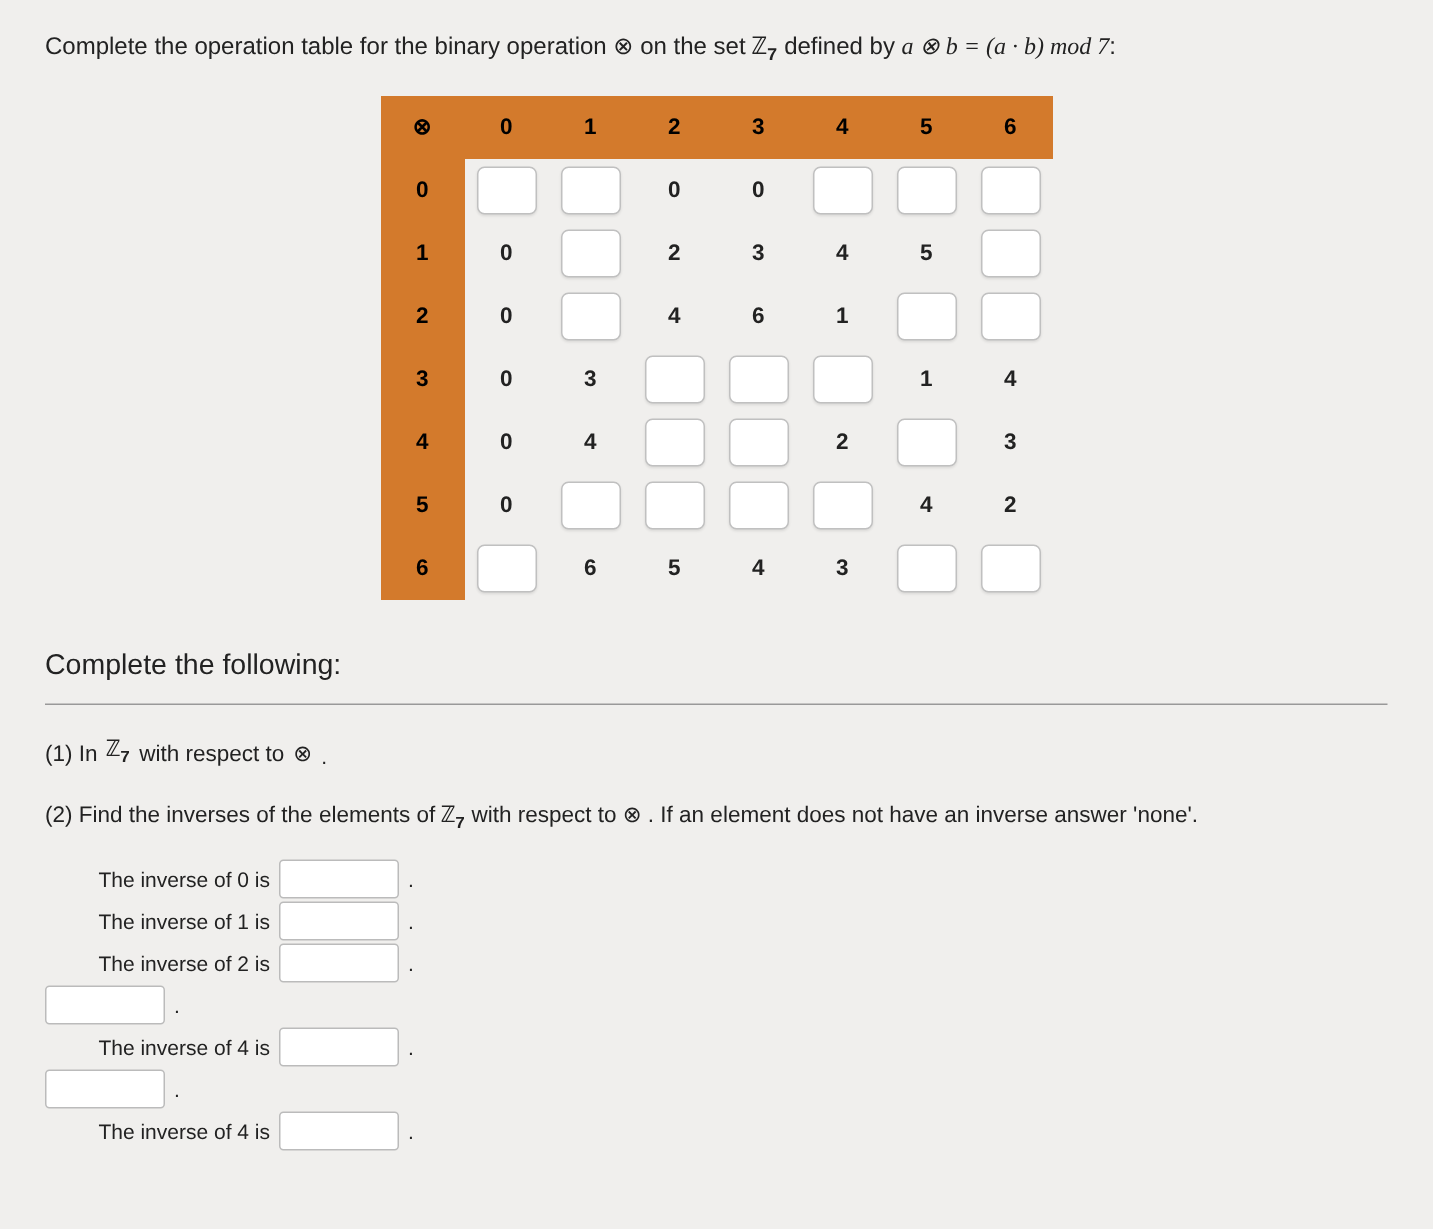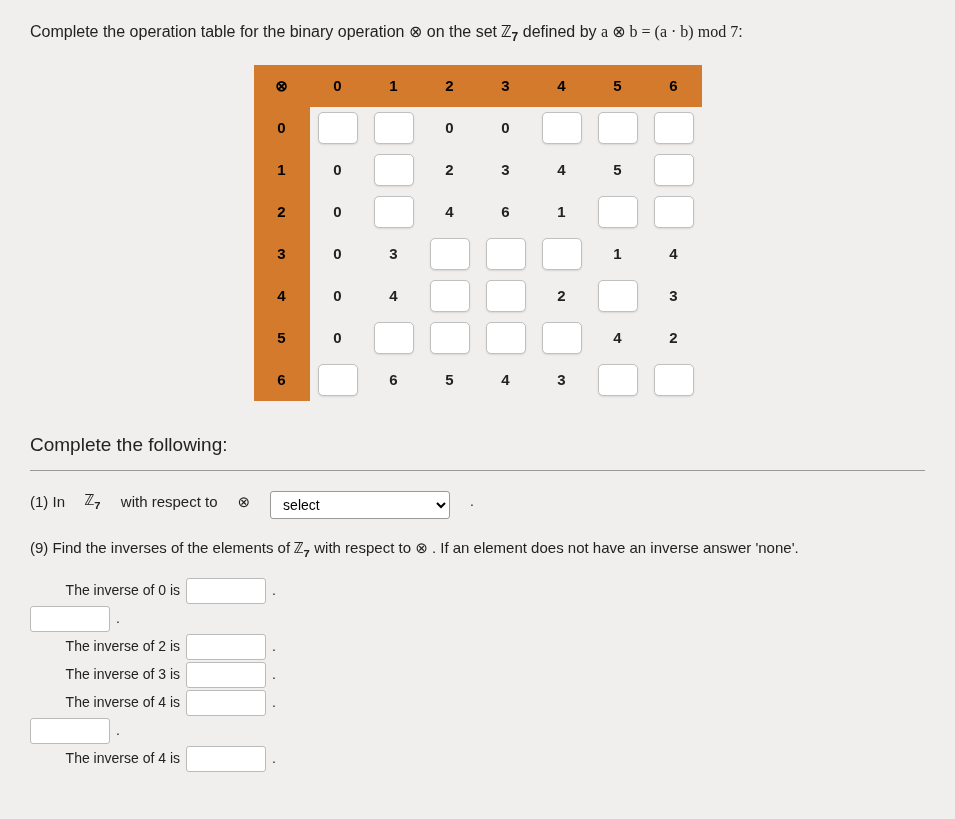--- a/index.html
+++ b/index.html
@@ -22,20 +22,21 @@
     .Z7 {
       font-family: Liberation Mono, monospace;
       font-weight: bold;
     }
     .sub {
       font-size: 0.75em;
       vertical-align: sub;
     }
     .formula {
       font-family: 'Times New Roman', serif;
+      font-style: italic;
     }
     .op-symbol {
       font-style: normal;
     }
 
     .table-wrap {
       display: flex;
       justify-content: center;
       margin-bottom: 30px;
     }
@@ -81,23 +82,23 @@
       font-size: 19px;
     }
     hr.divider {
       border: none;
       border-top: 1px solid #999;
       margin: 10px 0 20px 0;
     }
     .q1 {
       margin-bottom: 18px;
       display: flex;
-      align-items: flex-start;
+      align-items: flex-end;
       flex-wrap: wrap;
-      gap: 20px;
+      gap: 6px;
     }
     select.select-field {
       padding: 4px 8px;
       border: 1px solid #999;
       border-radius: 3px;
       font-size: 14px;
       min-width: 180px;
       background: #fff;
     }
     .q2-instruction {
@@ -233,47 +234,44 @@
 </div>
 
 <div class="section-heading">Complete the following:</div>
 <hr class="divider">
 
 <div class="q1">
   <span>(1) In </span>
   <span class="Z7"><span>ℤ</span><span class="sub">7</span></span>
   <span> with respect to </span>
   <span class="op-symbol">⊗</span>
-  <select class="select-field">
-    <option>select</option>
-  </select>
   <span class="period">.</span>
 </div>
 
 <div class="q2-instruction">
-  <span>(9) Find the inverses of the elements of </span><span class="Z7"><span>ℤ</span><span class="sub">7</span></span><span> with respect to </span><span class="op-symbol">⊗</span><span> . If an element does not have an inverse answer 'none'.</span>
+  <span>(2) Find the inverses of the elements of </span><span class="Z7"><span>ℤ</span><span class="sub">7</span></span><span> with respect to </span><span class="op-symbol">⊗</span><span> . If an element does not have an inverse answer 'none'.</span>
 </div>
 
 <div class="inverses">
   <div class="inverse-row">
     <span class="inverse-label">The inverse of 0 is</span>
     <input class="inverse-input" style="">
     <span class="period">.</span>
   </div>
   <div class="inverse-row">
+    <span class="inverse-label">The inverse of 1 is</span>
     <input class="inverse-input" style="">
     <span class="period">.</span>
   </div>
   <div class="inverse-row">
     <span class="inverse-label">The inverse of 2 is</span>
     <input class="inverse-input" style="">
     <span class="period">.</span>
   </div>
   <div class="inverse-row">
-    <span class="inverse-label">The inverse of 3 is</span>
     <input class="inverse-input" style="">
     <span class="period">.</span>
   </div>
   <div class="inverse-row">
     <span class="inverse-label">The inverse of 4 is</span>
     <input class="inverse-input" style="">
     <span class="period">.</span>
   </div>
   <div class="inverse-row">
     <input class="inverse-input" style="">

